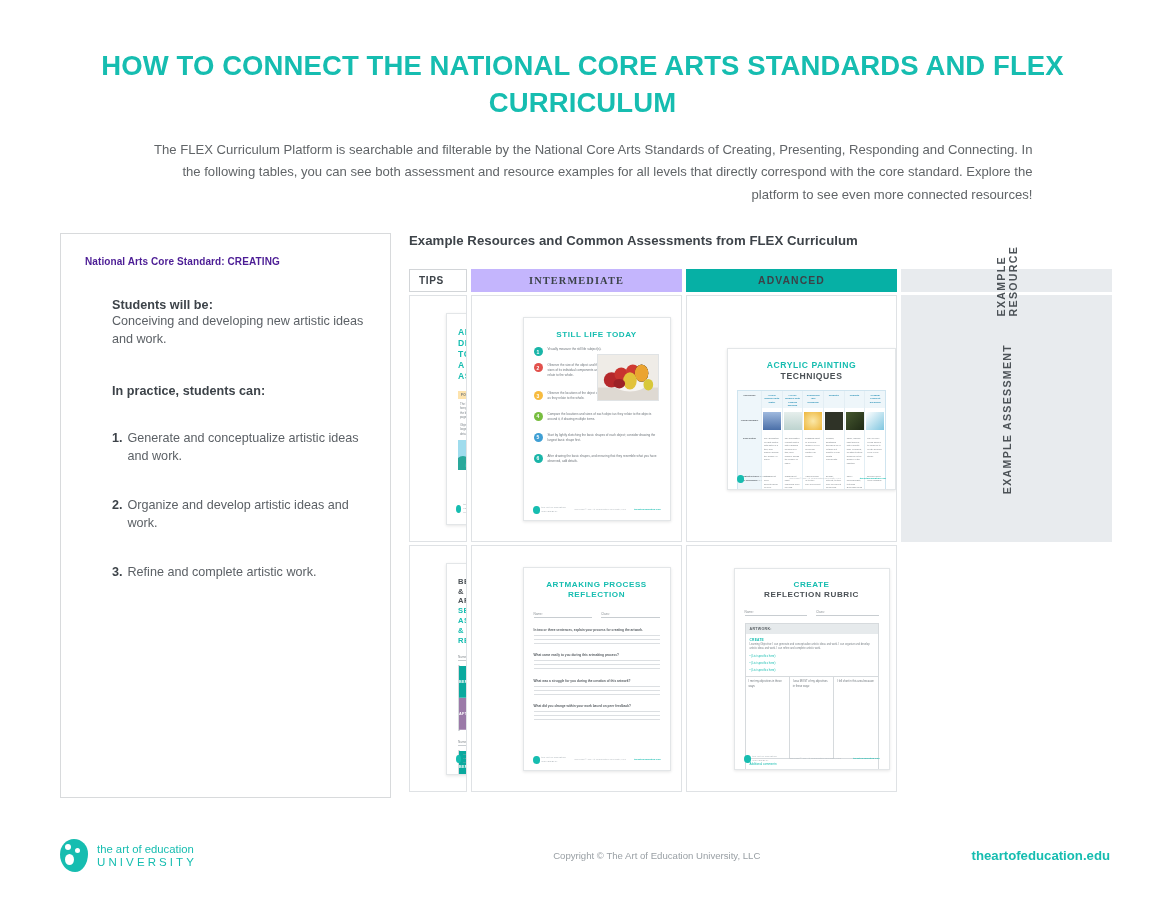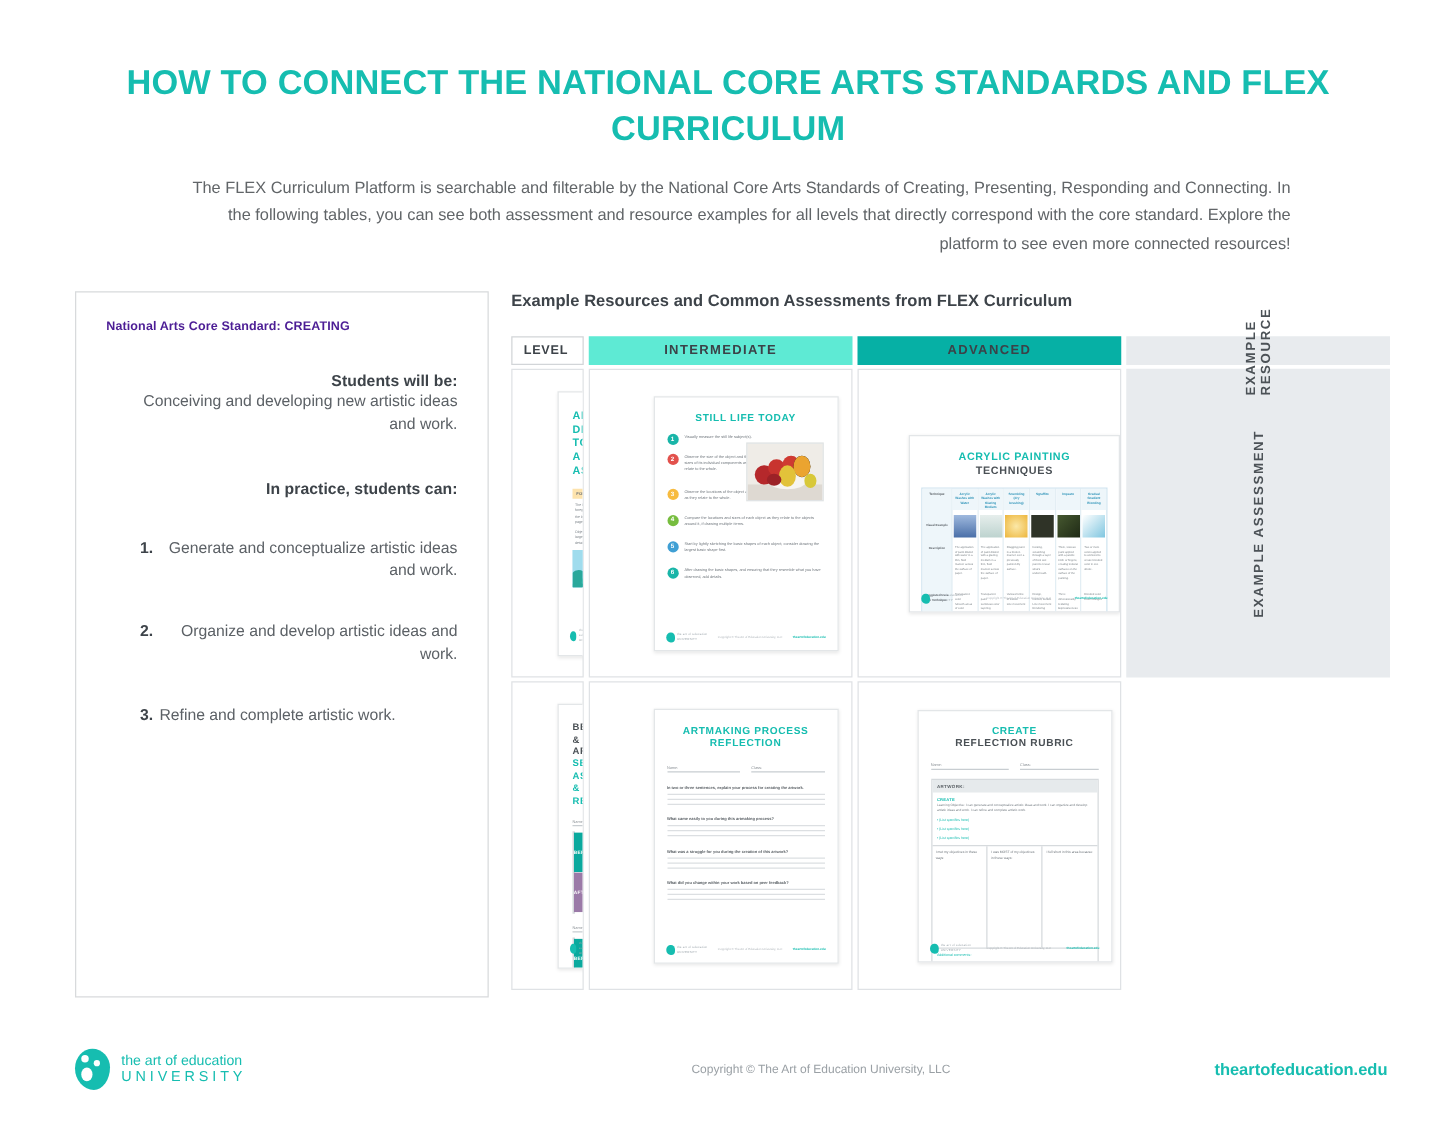--- a/index.html
+++ b/index.html
@@ -39,21 +39,21 @@
     width: 331px;
     border: 1px solid #d8dadc;
     background: #fff;
     padding: 22px 24px 24px;
     height: 565px;
   }
   .std-title {
     font-size: 10px; font-weight: bold; color: #4c1d95;
     letter-spacing: 0.1px; margin-bottom: 31px;
   }
-  .std-inner { padding-left: 27px; text-align: right; }
+  .std-inner { padding-left: 27px; }
   .lbl { font-size: 12.6px; font-weight: bold; color: #3d4349; letter-spacing: 0.05px; }
   .txt { font-size: 12.6px; color: #5c6166; line-height: 1.45; }
   .gap-a { height: 35px; }
   .gap-b { height: 31px; }
   .num-item { display: flex; gap: 5px; font-size: 12.6px; line-height: 1.47; margin-bottom: 30px; }
   .num-item .n { font-weight: bold; color: #3d4349; }
   .num-item .t { color: #5c6166; }
 
   
   .tbl-wrap { flex: 1; }
@@ -71,21 +71,21 @@
     border: 1px solid #d2d5d8; background: #fff;
     display: flex; align-items: center; padding-left: 9px;
     font-size: 10.1px; font-weight: bold; color: #3d4349; letter-spacing: 0.6px;
   }
   .col-hd {
     display: flex; align-items: center; justify-content: center;
     font-size: 10.4px; font-weight: bold; letter-spacing: 1.1px;
     color: #3b4248;
   }
   .col-hd.beg { background: #abe3dd; }
-  .col-hd.int { background: #5eead4; }
+  .col-hd.int { background: #c4b5fd; font-family: Liberation Serif, serif; }
   .col-hd.adv { background: #06b0a5; }
 
   .row-lbl {
     background: #e8ebee;
     display: flex; align-items: center; justify-content: center;
   }
   .row-lbl span {
     writing-mode: vertical-rl; transform: rotate(180deg);
     font-size: 10.6px; font-weight: bold; letter-spacing: 1.3px; color: #4c5257;
   }
@@ -274,21 +274,21 @@
           <span class="n">3.</span>
           <span class="t">Refine and complete artistic work.</span>
         </div>
       </div>
     </div>
 
     <div class="tbl-wrap">
       <div class="tbl-title">Example Resources and Common Assessments from FLEX Curriculum</div>
       <div class="grid">
 
-        <div class="lvl-cell">LEVEL</div>
+        <div class="lvl-cell">TIPS</div>
         <div class="col-hd int">INTERMEDIATE</div>
         <div class="col-hd adv">ADVANCED</div>
 
         <div class="row-lbl">
           <span>EXAMPLE RESOURCE</span>
         </div>
 
         <div class="cell">
           <div class="sheet p-land">
             <div class="dt s1">

